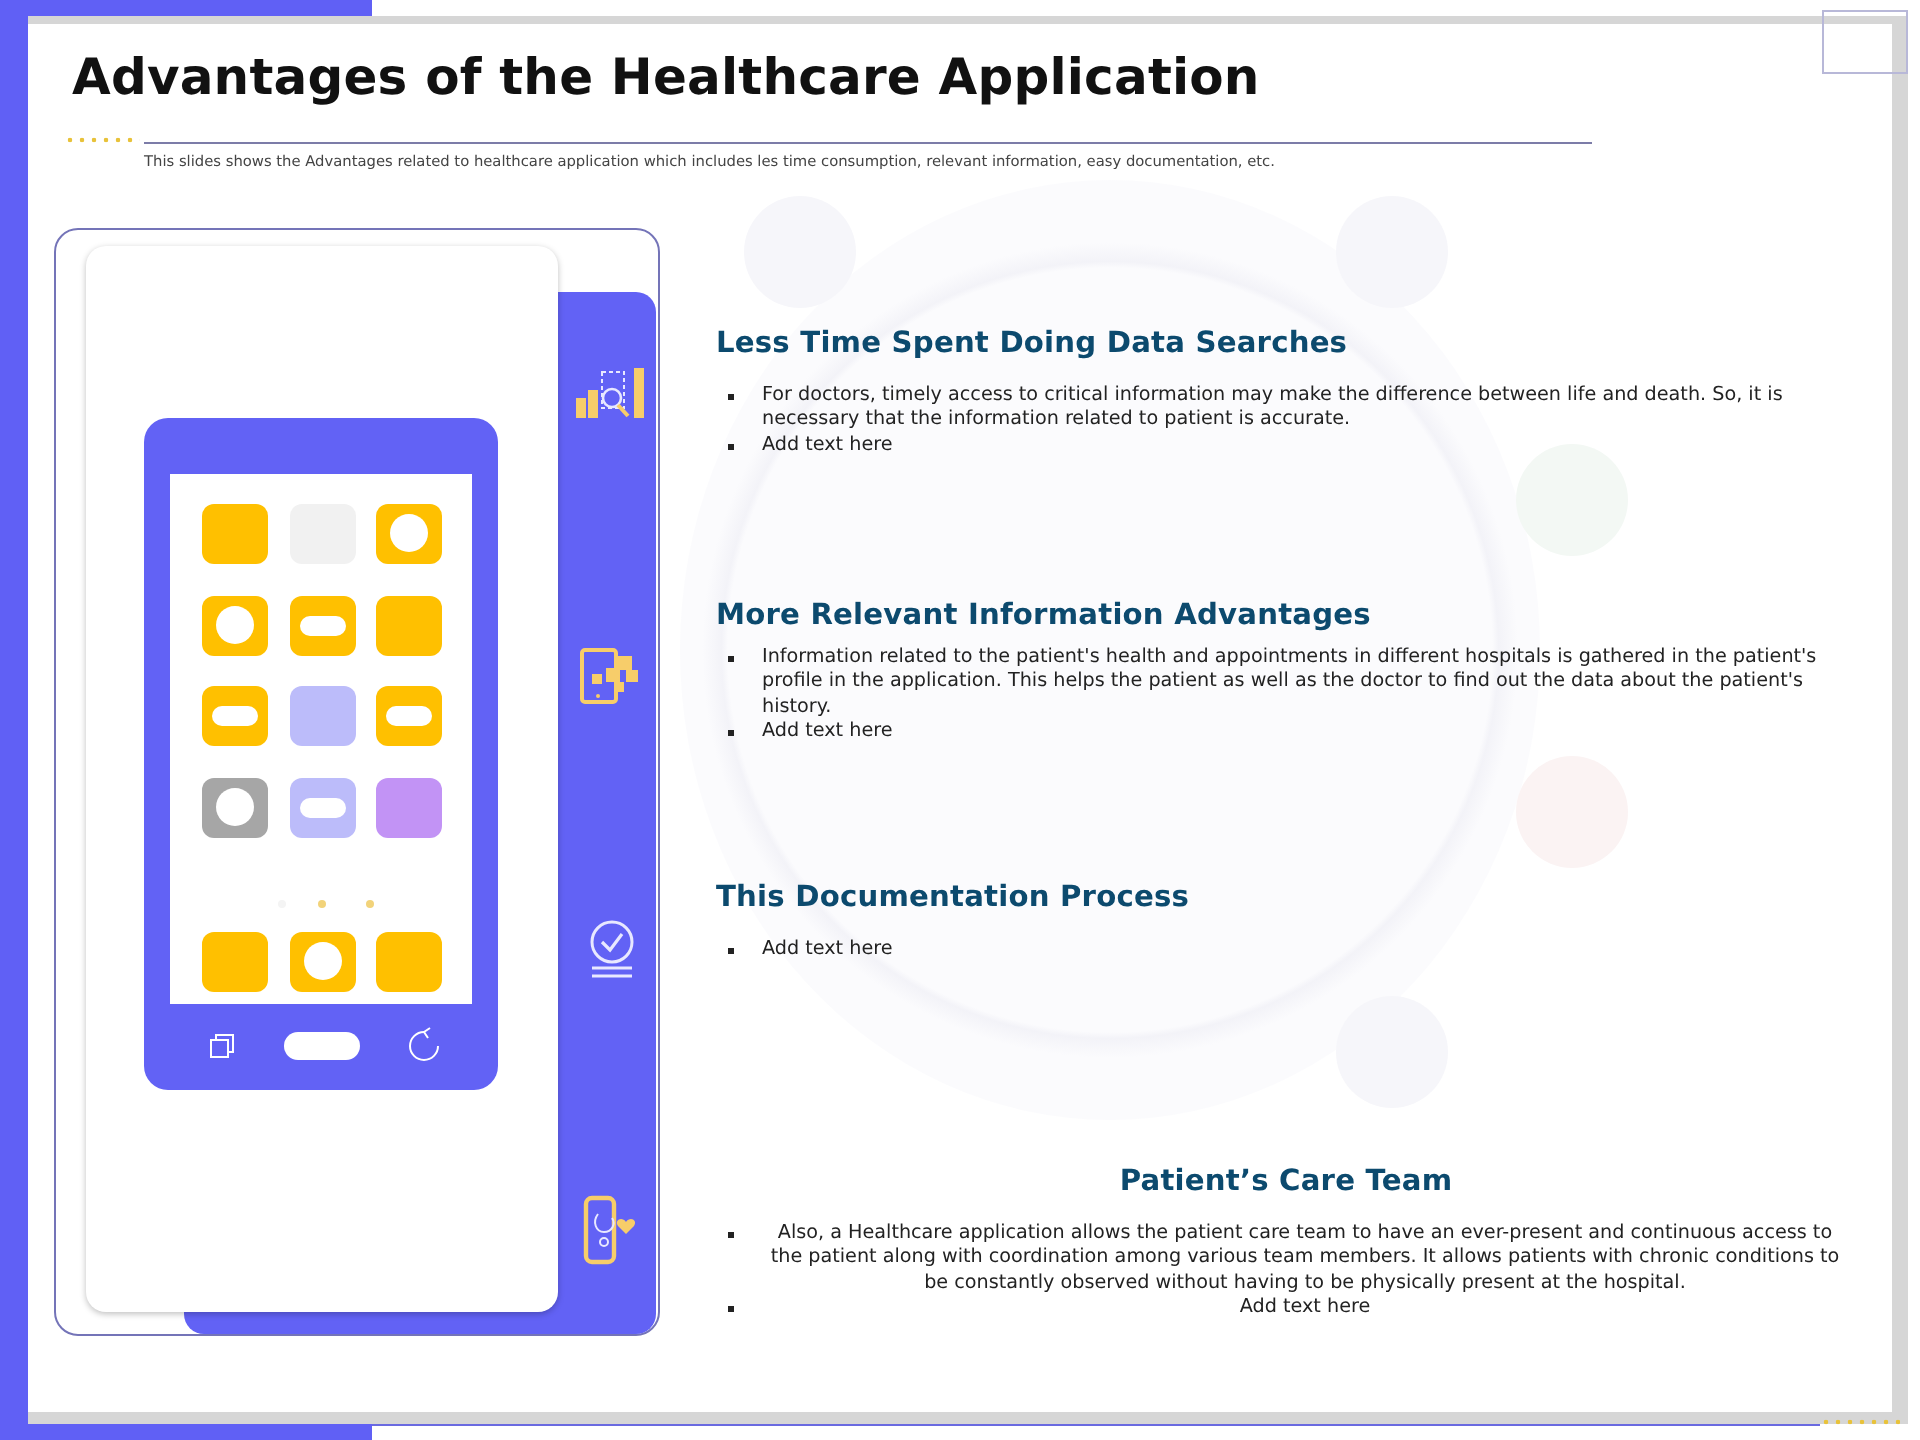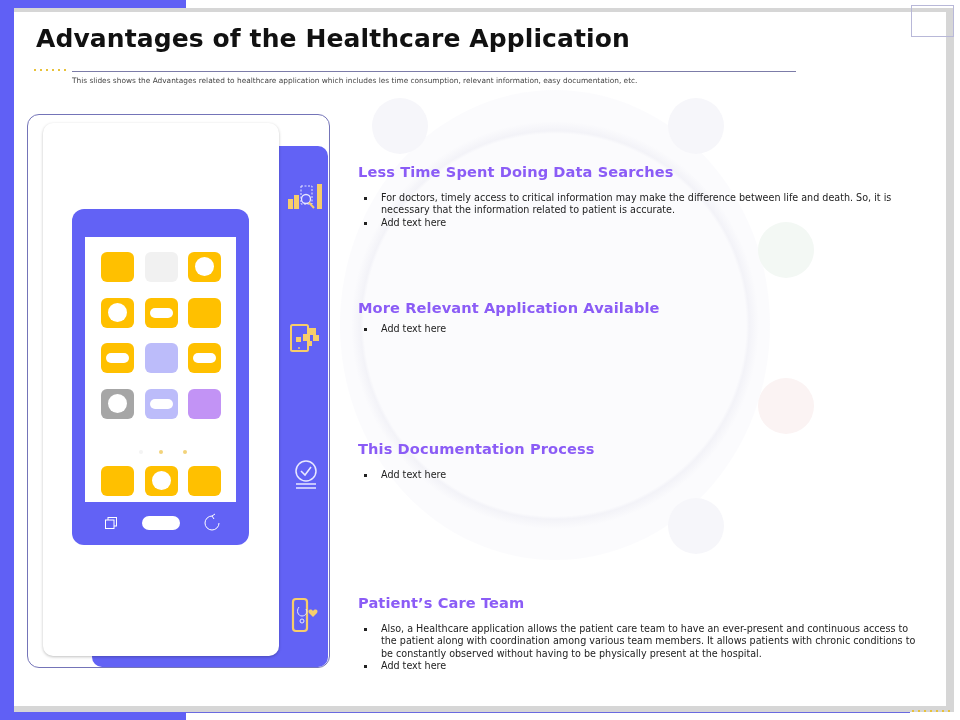--- a/index.html
+++ b/index.html
@@ -29,21 +29,21 @@
   .app .in-pill{position:absolute;left:5px;top:10px;width:23px;height:10px;border-radius:5px;background:#fff;}
   .pdot{position:absolute;width:4px;height:4px;border-radius:50%;}
   .nav-square{position:absolute;left:33px;top:308px;width:12px;height:12px;}
   .nav-pill{position:absolute;left:70px;top:307px;width:38px;height:14px;border-radius:7px;background:#fff;}
   .nav-back{position:absolute;left:131px;top:303px;width:20px;height:20px;}
 
   .side-icon{position:absolute;width:36px;height:36px;}
 
   
   .section{position:absolute;left:358px;width:570px;}
-  .sec-title{font-size:14.6px;font-weight:bold;color:#8b5cf6;margin:0 0 12px 0;letter-spacing:0.1px;}
+  .sec-title{font-size:14.6px;font-weight:bold;color:#0c4a6e;margin:0 0 12px 0;letter-spacing:0.1px;}
   .bullets{list-style:none;margin:4px;padding:0;}
   .bullets li{position:relative;padding-left:19px;font-size:9.6px;line-height:12.4px;color:#222;}
   .bullets li::before{content:"";position:absolute;left:2px;top:5px;width:3px;height:3px;background:#222;}
 </style>
 </head>
 <body>
 
 <div class="accent-left"></div>
 <div class="shadow-frame"></div>
 <div class="slide"></div>
@@ -148,34 +148,35 @@
 
 <div class="section" style="top:163px;">
   <div class="sec-title">Less Time Spent Doing Data Searches</div>
   <ul class="bullets">
     <li>For doctors, timely access to critical information may make the difference between life and death. So, it is necessary that the information related to patient is accurate.</li>
     <li>Add text here</li>
   </ul>
 </div>
 
 <div class="section" style="top:299px;">
-  <div class="sec-title" style="margin-bottom:7px;">More Relevant Application Available</div>
+  <div class="sec-title" style="margin-bottom:7px;">More Relevant Information Advantages</div>
   <ul class="bullets">
+    <li>Information related to the patient's health and appointments in different hospitals is gathered in the patient's profile in the application. This helps the patient as well as the doctor to find out the data about the patient's history.</li>
     <li>Add text here</li>
   </ul>
 </div>
 
 <div class="section" style="top:440px;">
   <div class="sec-title">This Documentation Process</div>
   <ul class="bullets">
     <li>Add text here</li>
   </ul>
 </div>
 
-<div class="section" style="top:594px;">
+<div class="section" style="top:582px;text-align:center;">
   <div class="sec-title">Patient’s Care Team</div>
   <ul class="bullets">
     <li>Also, a Healthcare application allows the patient care team to have an ever-present and continuous access to the patient along with coordination among various team members. It allows patients with chronic conditions to be constantly observed without having to be physically present at the hospital.</li>
     <li>Add text here</li>
   </ul>
 </div>
 
 <div class="rule-bottom"></div>
 <div class="dots-bottom"></div>
 

